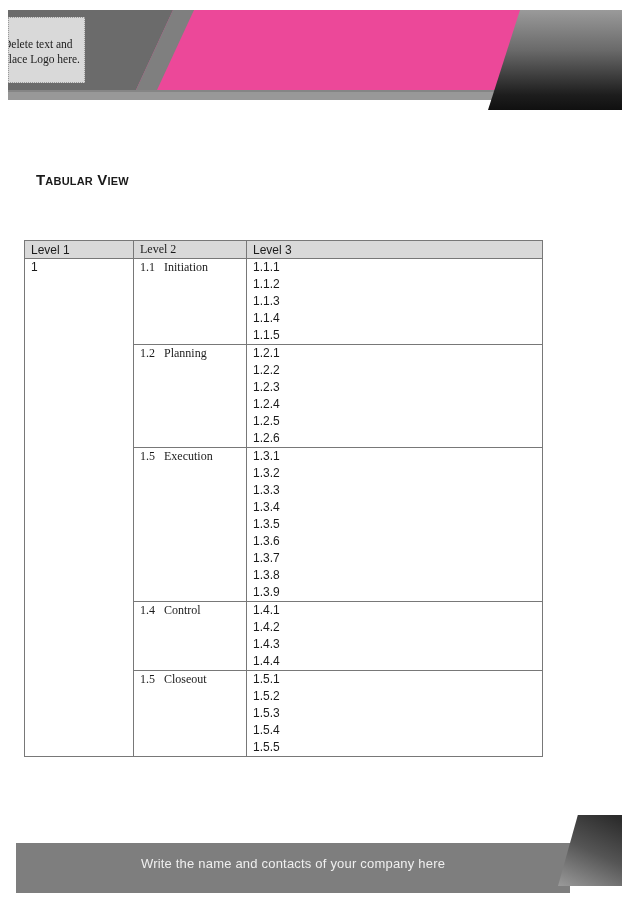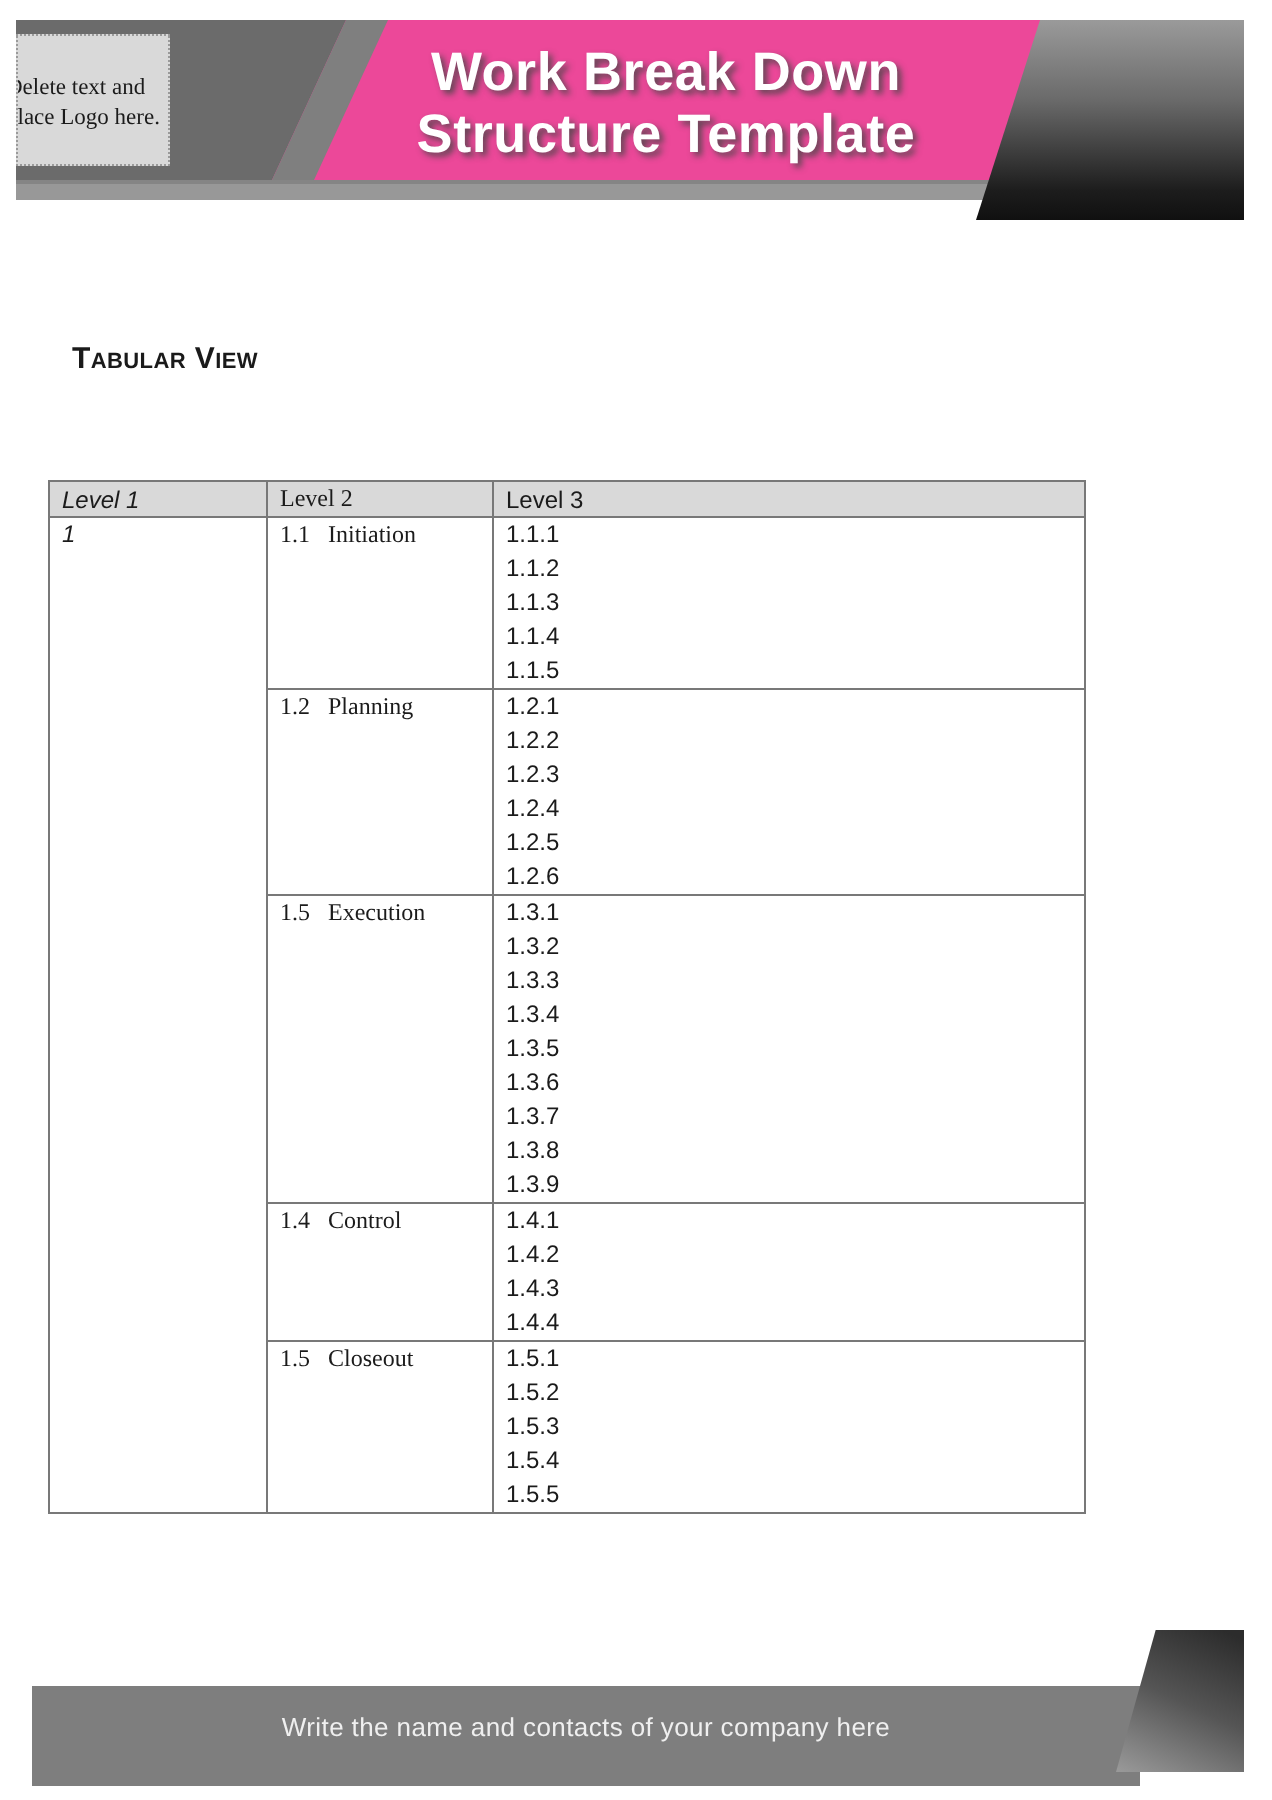--- a/index.html
+++ b/index.html
@@ -32,21 +32,21 @@
   .section-desc{position:absolute;left:24px;top:192px;width:592px;margin:0;
         font-size:11.5px;line-height:17px;letter-spacing:-0.1px;color:#339933;white-space:pre-wrap;}
 
   
   .wbs{position:absolute;left:24px;top:240px;width:479px;border-collapse:collapse;
         table-layout:fixed;font-size:12px;color:#1b1b1b;}
   .wbs th,.wbs td{border:1px solid #787878;}
   .wbs th{background:#d9d9d9;font-weight:400;text-align:left;padding:1px 6px;height:15px;
         font-size:12px;}
   .wbs td{vertical-align:top;padding:0 6px;background:#ffffff;}
-  .c1{width:96px;font-style:italic;} .c2{width:100px;font-family:Liberation Serif, serif;} .c3{width:283px;}
+  .c1{width:96px;} .c2{width:100px;font-family:Liberation Serif, serif;} .c3{width:283px;}
   .line{height:17px;line-height:17px;}
   .g-num{display:inline-block;min-width:24px;}
 
   
   .footer-bar{position:absolute;left:16px;top:843px;width:554px;height:50px;background:#7e7e7e;
         color:#efefef;font-size:13px;text-align:center;line-height:42px;letter-spacing:0.2px;}
   .footer-corner{position:absolute;left:558px;top:815px;width:64px;height:71px;
         clip-path:polygon(31% 0,100% 0,100% 100%,0 100%);
         background:linear-gradient(205deg,#2c2c2c 5%,#555555 50%,#9a9a9a 100%);}
 </style>
@@ -56,24 +56,20 @@
 <div class="page">
 
   <div class="header-band">
     <div class="band-left-dark"></div>
     <div class="band-left-stripe"></div>
     <div class="band-bottom-strip"></div>
     <div class="band-right-dark"></div>
     <div class="logo-box">
       <div class="logo-line">Delete text and</div>
       <div class="logo-line">place Logo here.</div>
-    </div>
-    <div class="header-title">
-      <div>Work Break Down</div>
-      <div>Structure Template</div>
     </div>
   </div>
 
   <div class="section-heading">Tabular View</div>
 
   <table class="wbs">
     <thead>
       <tr>
         <th class="c1">Level 1</th>
         <th class="c2">Level 2</th>

